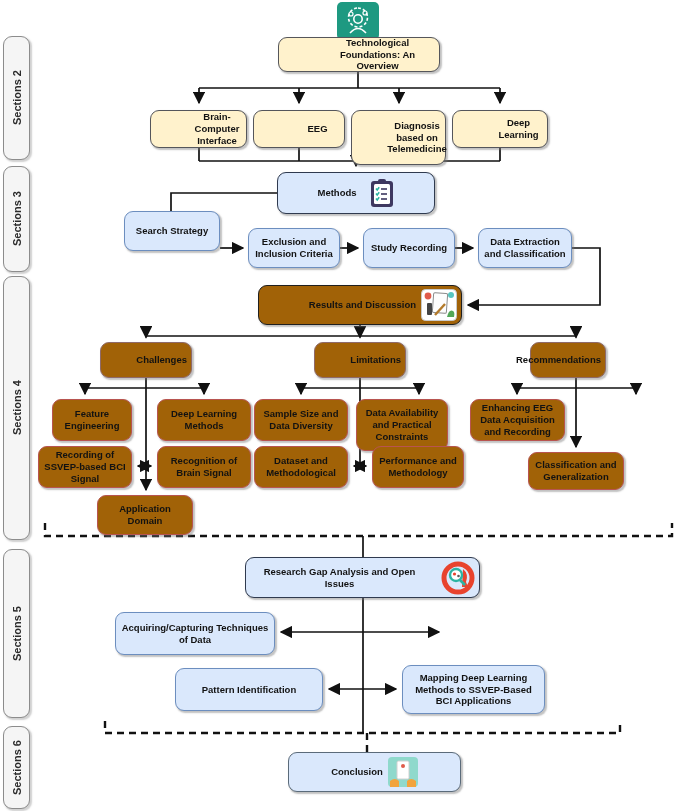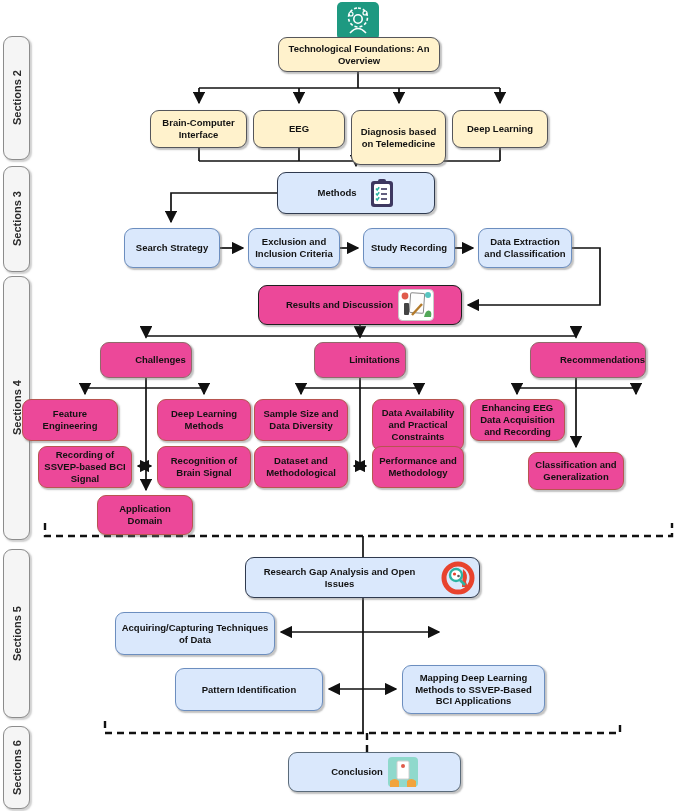--- a/index.html
+++ b/index.html
@@ -7,24 +7,24 @@
     position:relative;width:685px;height:811px;background:#ffffff;
     font-family:"Liberation Sans",sans-serif;overflow:hidden;
   }
   #wires{position:absolute;left:0;top:0;width:685px;height:811px;}
   .node{
     position:absolute;box-sizing:border-box;border-radius:9px;
     display:flex;align-items:center;justify-content:center;gap:5px;
     text-align:center;font-weight:bold;font-size:9.5px;line-height:1.25;color:#121212;
     padding:2px 4px;box-shadow:1.5px 1.5px 1.5px rgba(120,120,120,.45);
   }
-  .yellow{background:#FFF2CC;border:1.6px solid #55565B;}
+  .yellow{background:#FFF2CC;border:1.6px solid #55565B;padding-left:41px;}
   .blue{background:#DAE8FC;border:1.6px solid #6C8EBF;}
   .blue.dark{border-color:#2F3A4F;gap:12px;}
-  .pink{background:#ec4899;border:1.6px solid #B85450;}
+  .pink{background:#a16207;border:1.6px solid #B85450;justify-content:flex-end;}
   .pink.mid{border-color:#8F6A6A;padding-left:33px;}
   .pink.dark{border-color:#1F1F1F;}
   .section-tab{
     position:absolute;left:3px;width:27px;box-sizing:border-box;
     background:#F5F5F5;border:1.4px solid #8C8C8C;border-radius:9px;
     display:flex;align-items:center;justify-content:center;
     box-shadow:1.5px 1.5px 1.5px rgba(120,120,120,.35);
   }
   .section-tab span{
     writing-mode:vertical-rl;transform:rotate(180deg);
@@ -163,21 +163,21 @@
             <path d="M12 21 H18"></path>
           </g>
         <g stroke="#2BB3A3" stroke-width="1.6" fill="none">
             <path d="M7 10.5 l1.2 1.4 2-2.6"></path>
             <path d="M7 15.5 l1.2 1.4 2-2.6"></path>
             <path d="M7 20.5 l1.2 1.4 2-2.6"></path>
           </g>
       </svg>
     </span>
   </div>
-  <div class="node blue" style="left:124px;top:228px;width:96px;height:40px">
+  <div class="node blue" style="left:124px;top:211px;width:96px;height:40px">
       <span>Search Strategy</span>
     </div>
   <div class="node blue" style="left:248px;top:228px;width:92px;height:40px">
       <span>Exclusion and Inclusion Criteria</span>
     </div>
   <div class="node blue" style="left:363px;top:228px;width:92px;height:40px">
       <span>Study Recording</span>
     </div>
   <div class="node blue" style="left:478px;top:228px;width:94px;height:40px">
       <span>Data Extraction and Classification</span>
@@ -197,34 +197,34 @@
       </svg>
     </span>
   </div>
 
   <div class="node pink mid" style="left:100px;top:342px;width:92px;height:36px">
       <span>Challenges</span>
     </div>
   <div class="node pink mid" style="left:314px;top:342px;width:92px;height:36px">
       <span>Limitations</span>
     </div>
-  <div class="node pink mid" style="left:530px;top:342px;width:116px;height:36px">
+  <div class="node pink mid" style="left:530px;top:342px;width:76px;height:36px">
       <span>Recommendations</span>
     </div>
 
-  <div class="node pink" style="left:22px;top:399px;width:96px;height:42px">
+  <div class="node pink" style="left:52px;top:399px;width:80px;height:42px">
       <span>Feature Engineering</span>
     </div>
   <div class="node pink" style="left:157px;top:399px;width:94px;height:42px">
       <span>Deep Learning Methods</span>
     </div>
   <div class="node pink" style="left:254px;top:399px;width:94px;height:42px">
       <span>Sample Size and Data Diversity</span>
     </div>
-  <div class="node pink" style="left:372px;top:399px;width:92px;height:52px">
+  <div class="node pink" style="left:356px;top:399px;width:92px;height:52px">
       <span>Data Availability and Practical Constraints</span>
     </div>
   <div class="node pink" style="left:470px;top:399px;width:95px;height:42px">
       <span>Enhancing EEG Data Acquisition and Recording</span>
     </div>
 
   <div class="node pink" style="left:38px;top:446px;width:94px;height:42px">
       <span>Recording of SSVEP-based BCI Signal</span>
     </div>
   <div class="node pink" style="left:157px;top:446px;width:94px;height:42px">

